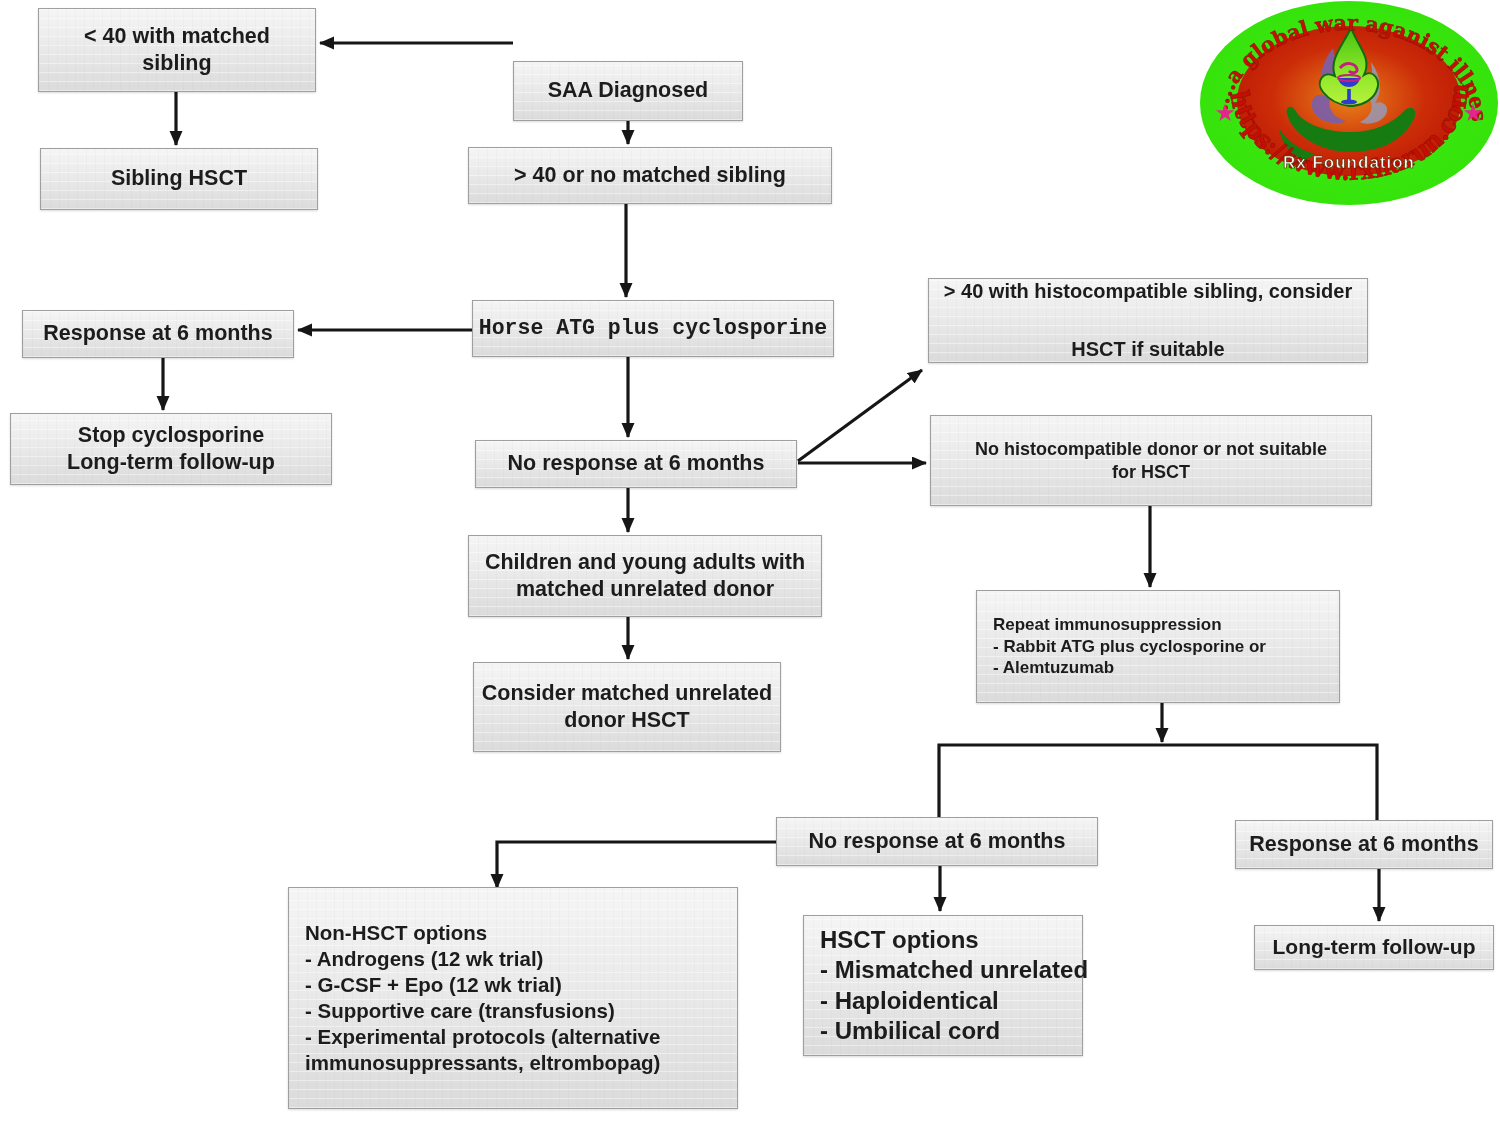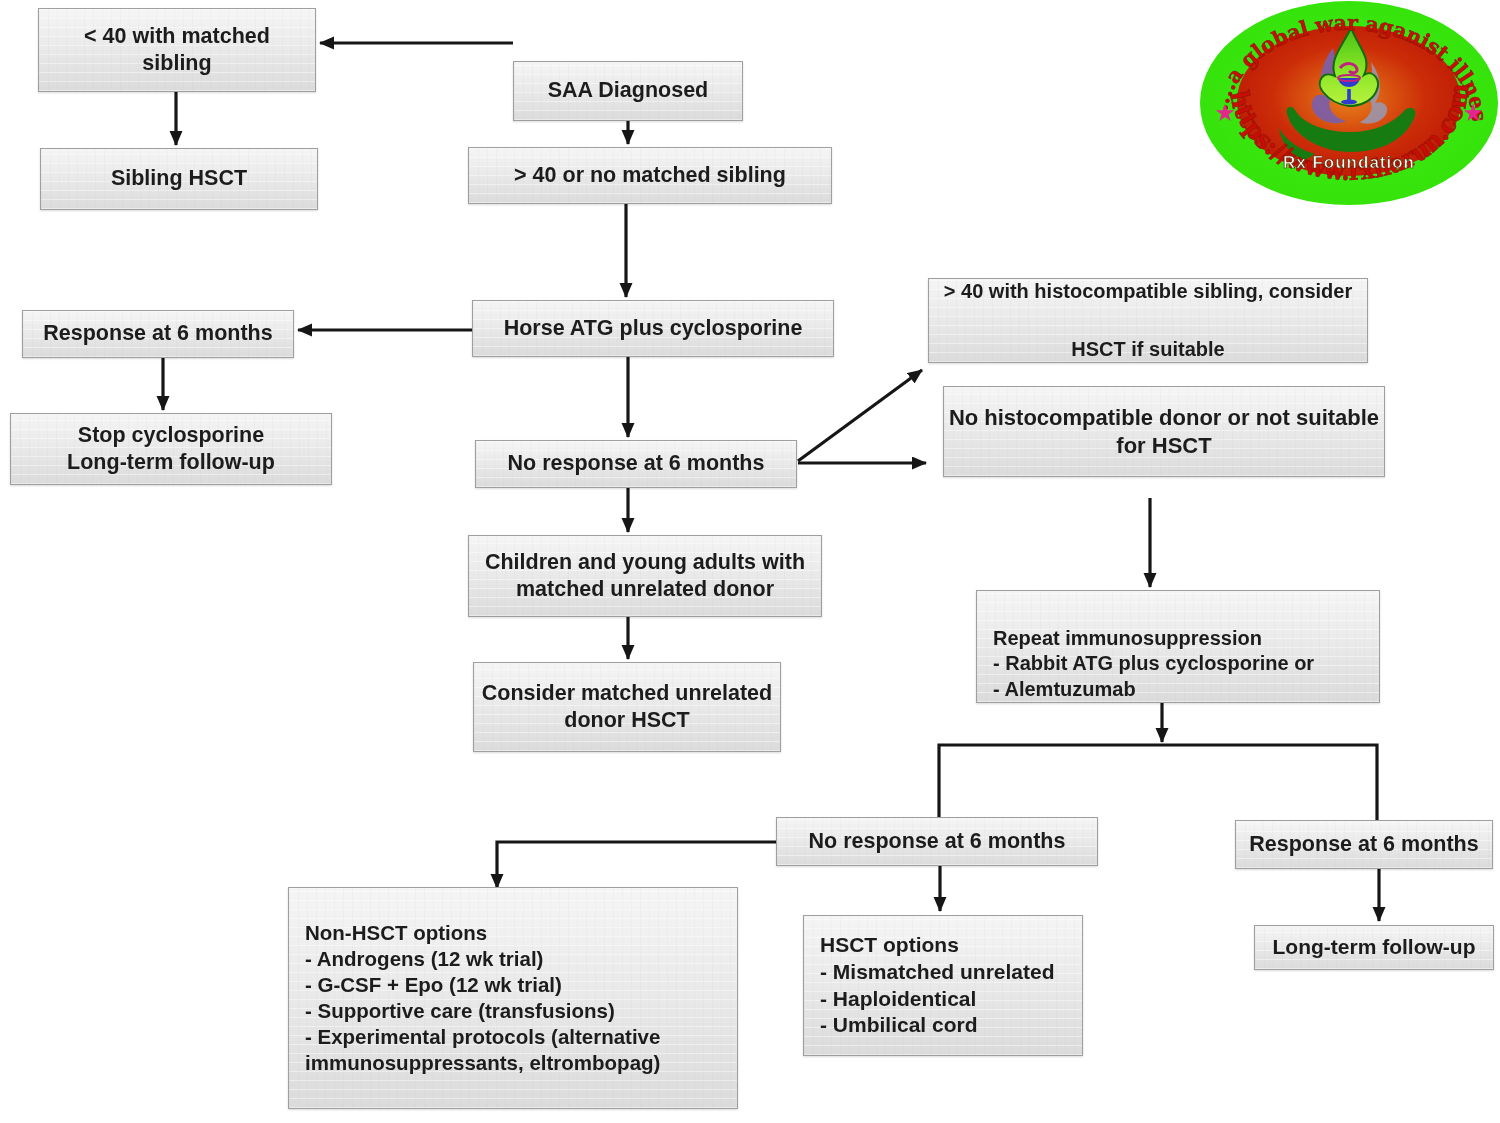--- a/index.html
+++ b/index.html
@@ -79,50 +79,50 @@
       <div class="node" style="left: 38px; top: 8px; width: 278px; height: 84px;">
         <div class="line">&lt; 40 with matched</div>
         <div class="line">sibling</div>
       </div>
       <div class="node" style="left: 40px; top: 148px; width: 278px; height: 62px;">
         <div class="line">Sibling HSCT</div>
       </div>
       <div class="node" style="left: 468px; top: 147px; width: 364px; height: 57px;">
         <div class="line">&gt; 40 or no matched sibling</div>
       </div>
-      <div class="node" style="left: 472px; top: 300px; width: 362px; height: 57px;">
+      <div class="node" style="left: 472px; top: 300px; width: 362px; height: 57px; font-family: Liberation Mono, monospace;">
         <div class="line">Horse ATG plus cyclosporine</div>
       </div>
       <div class="node" style="left: 22px; top: 310px; width: 272px; height: 48px;">
         <div class="line">Response at 6 months</div>
       </div>
       <div class="node" style="left: 10px; top: 413px; width: 322px; height: 72px;">
         <div class="line">Stop cyclosporine</div>
         <div class="line">Long-term follow-up</div>
       </div>
       <div class="node" style="left: 475px; top: 440px; width: 322px; height: 48px;">
         <div class="line">No response at 6 months</div>
       </div>
       <div class="node" style="left: 928px; top: 278px; width: 440px; height: 85px; font-size: 20px; justify-content: space-between;">
         <div class="line">&gt; 40 with histocompatible sibling, consider</div>
         <div class="line">HSCT if suitable</div>
       </div>
-      <div class="node" style="left: 930px; top: 386px; width: 442px; height: 91px; font-size: 22px; margin-left: 13px;">
+      <div class="node" style="left: 930px; top: 415px; width: 442px; height: 91px; font-size: 18px;">
         <div class="line">No histocompatible donor or not suitable</div>
         <div class="line">for HSCT</div>
       </div>
       <div class="node" style="left: 468px; top: 535px; width: 354px; height: 82px;">
         <div class="line">Children and young adults with</div>
         <div class="line">matched unrelated donor</div>
       </div>
       <div class="node" style="left: 473px; top: 662px; width: 308px; height: 90px;">
         <div class="line">Consider matched unrelated</div>
         <div class="line">donor HSCT</div>
       </div>
-      <div class="node left" style="left: 976px; top: 590px; width: 404px; height: 113px; font-size: 20px; justify-content: flex-end;">
+      <div class="node left" style="left: 976px; top: 590px; width: 364px; height: 113px; font-size: 17px;">
         <div class="line">Repeat immunosuppression</div>
         <div class="line">- Rabbit ATG plus cyclosporine or</div>
         <div class="line">- Alemtuzumab</div>
       </div>
       <div class="node" style="left: 776px; top: 817px; width: 322px; height: 49px;">
         <div class="line">No response at 6 months</div>
       </div>
       <div class="node" style="left: 1235px; top: 820px; width: 258px; height: 49px;">
         <div class="line">Response at 6 months</div>
       </div>
@@ -130,21 +130,21 @@
         <div class="line">Long-term follow-up</div>
       </div>
       <div class="node left" style="left: 288px; top: 887px; width: 450px; height: 222px; font-size: 20.5px;">
         <div class="line">Non-HSCT options</div>
         <div class="line">- Androgens (12 wk trial)</div>
         <div class="line">- G-CSF + Epo (12 wk trial)</div>
         <div class="line">- Supportive care (transfusions)</div>
         <div class="line">- Experimental protocols (alternative</div>
         <div class="line">immunosuppressants, eltrombopag)</div>
       </div>
-      <div class="node left" style="left: 803px; top: 915px; width: 280px; height: 141px; font-size: 21px;">
+      <div class="node left" style="left: 803px; top: 915px; width: 280px; height: 141px; font-size: 24px;">
         <div class="line">HSCT options</div>
         <div class="line">- Mismatched unrelated</div>
         <div class="line">- Haploidentical</div>
         <div class="line">- Umbilical cord</div>
       </div>
     </div>
 
   <svg id="logo" viewBox="0 0 302 208" xmlns="http://www.w3.org/2000/svg">
     <defs>
       <radialGradient id="gGreen" cx="50%" cy="50%" r="65%">

